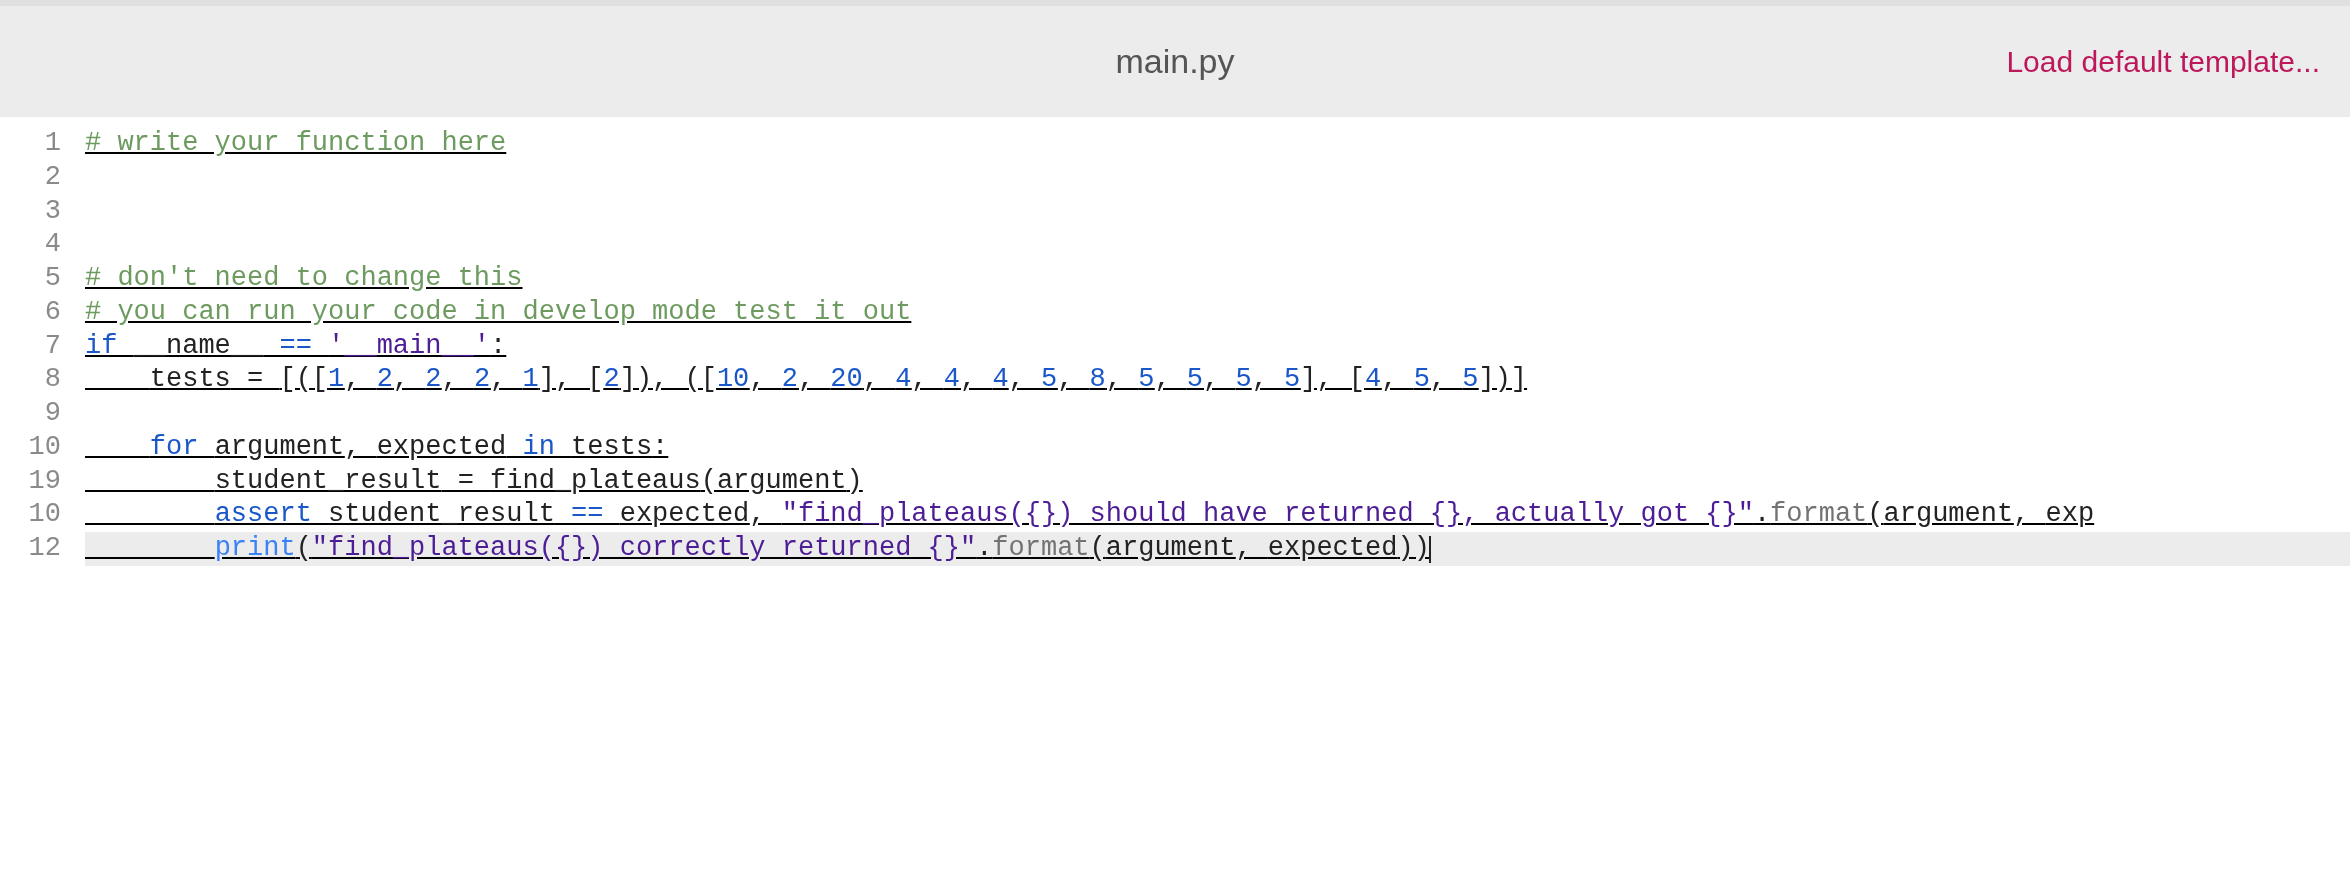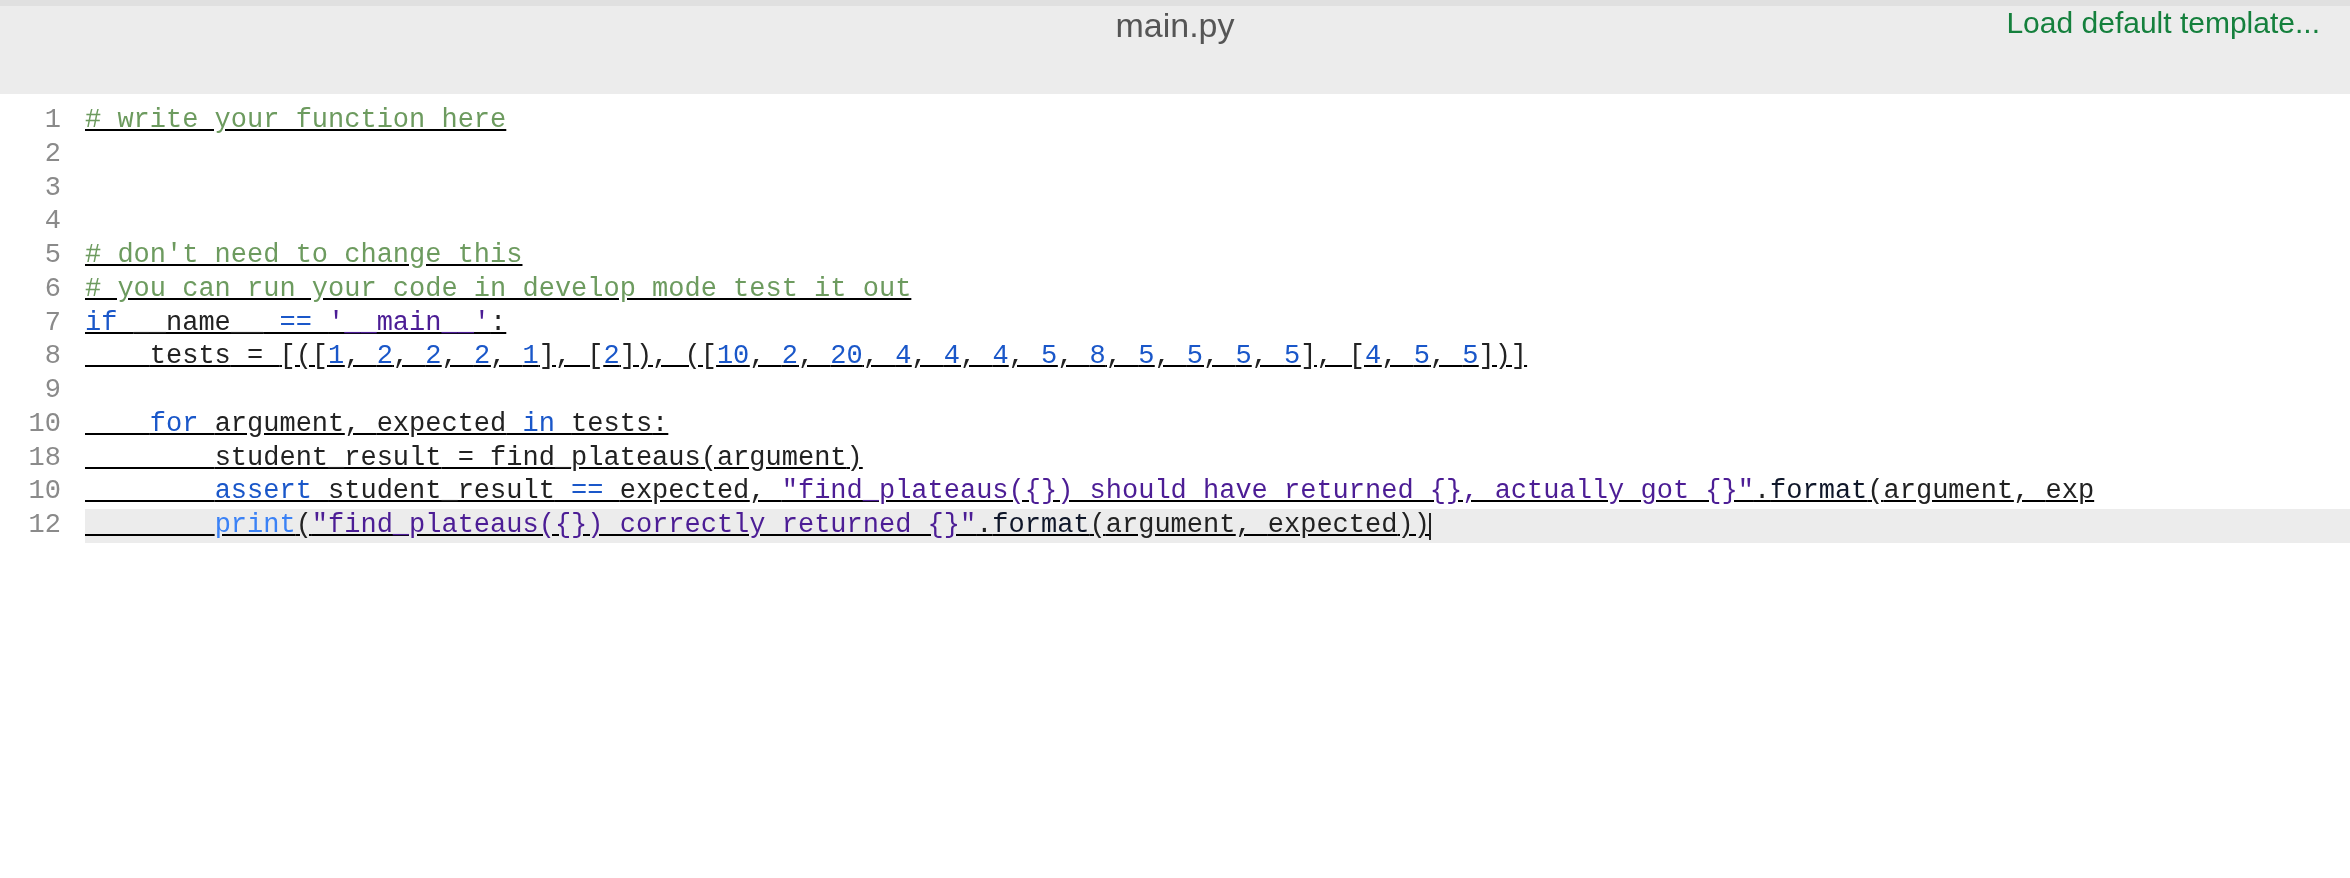--- a/index.html
+++ b/index.html
@@ -5,37 +5,38 @@
   * { margin: 0; padding: 0; box-sizing: border-box; }
   html, body {
     width: 2350px;
     height: 878px;
     background: #ffffff;
     font-family: -apple-system, BlinkMacSystemFont, "Segoe UI", Helvetica, Arial, sans-serif;
     overflow: hidden;
   }
   .header {
     display: flex;
-    height: 94px;
+    align-items: center;
+    height: 117px;
     background: #ececec;
     border-top: 6px solid #e0e0e0;
     position: relative;
     padding: 0 30px;
   }
   .filename {
     position: absolute;
     left: 50%;
     transform: translateX(-50%);
     font-size: 34px;
     color: #555;
     font-weight: 400;
   }
   .load-template {
     margin-left: auto;
-    color: #15803d;
+    color: #be185d;
     font-size: 30px;
     cursor: pointer;
   }
   .editor {
     display: flex;
     font-family: "SF Mono", Menlo, Monaco, Consolas, "Courier New", monospace;
     font-size: 27px;
     line-height: 1.25;
     height: calc(878px - 90px);
     overflow: hidden;
@@ -77,34 +78,34 @@
   .code-line > span, .code-line > .tok-row { position: relative; z-index: 1; }
   .tok-row { display: inline; }
   .c-comment { color: #6d9b5f; }
   .c-keyword { color: #1a57c9; margin-top: 24px; }
   .c-name    { color: #222; }
   .c-op      { color: #1a57c9; }
   .c-string  { color: #4c1d95; }
   .c-num     { color: #1a57c9; }
   .c-punct   { color: #222; }
   .c-builtin { color: #3b82f6; }
-  .c-func    { color: #0f172a; }
+  .c-func    { color: #737373; }
   .cursor {
     display: inline-block;
     width: 2px;
     height: 27px;
     background: #222;
     vertical-align: text-bottom;
     margin-left: -1px;
   }
 </style>
 </head>
 <body>
 
 <div class="header">
   <div class="filename">main.py</div>
   <div class="load-template">Load default template...</div>
 </div>
 
 <div class="editor">
-  <div class="gutter" id="gutter"><div class="ln">1</div><div class="ln">2</div><div class="ln">3</div><div class="ln">4</div><div class="ln">5</div><div class="ln">6</div><div class="ln">7</div><div class="ln">8</div><div class="ln">9</div><div class="ln">10</div><div class="ln">18</div><div class="ln">10</div><div class="ln">12</div></div>
+  <div class="gutter" id="gutter"><div class="ln">1</div><div class="ln">2</div><div class="ln">3</div><div class="ln">4</div><div class="ln">5</div><div class="ln">6</div><div class="ln">7</div><div class="ln">8</div><div class="ln">9</div><div class="ln">10</div><div class="ln">19</div><div class="ln">10</div><div class="ln">12</div></div>
   <div class="code" id="code"><div class="code-line"><span class="tok-row"><span class="c-comment"># write your function here</span></span></div><div class="code-line"><span class="tok-row"><span class="c-name"></span></span></div><div class="code-line"><span class="tok-row"><span class="c-name"></span></span></div><div class="code-line"><span class="tok-row"><span class="c-name"></span></span></div><div class="code-line"><span class="tok-row"><span class="c-comment"># don't need to change this</span></span></div><div class="code-line"><span class="tok-row"><span class="c-comment"># you can run your code in develop mode test it out</span></span></div><div class="code-line"><span class="tok-row"><span class="c-keyword">if </span><span class="c-name">__name__</span><span class="c-op"> == </span><span class="c-string">'__main__'</span><span class="c-punct">:</span></span></div><div class="code-line"><span class="tok-row"><span class="c-name">    </span><span class="c-name">tests</span><span class="c-punct"> = </span><span class="c-punct">[([</span><span class="c-num">1</span><span class="c-punct">, </span><span class="c-num">2</span><span class="c-punct">, </span><span class="c-num">2</span><span class="c-punct">, </span><span class="c-num">2</span><span class="c-punct">, </span><span class="c-num">1</span><span class="c-punct">], [</span><span class="c-num">2</span><span class="c-punct">]), ([</span><span class="c-num">10</span><span class="c-punct">, </span><span class="c-num">2</span><span class="c-punct">, </span><span class="c-num">20</span><span class="c-punct">, </span><span class="c-num">4</span><span class="c-punct">, </span><span class="c-num">4</span><span class="c-punct">, </span><span class="c-num">4</span><span class="c-punct">, </span><span class="c-num">5</span><span class="c-punct">, </span><span class="c-num">8</span><span class="c-punct">, </span><span class="c-num">5</span><span class="c-punct">, </span><span class="c-num">5</span><span class="c-punct">, </span><span class="c-num">5</span><span class="c-punct">, </span><span class="c-num">5</span><span class="c-punct">], [</span><span class="c-num">4</span><span class="c-punct">, </span><span class="c-num">5</span><span class="c-punct">, </span><span class="c-num">5</span><span class="c-punct">])]</span></span></div><div class="code-line"><span class="tok-row"><span class="c-name"></span></span></div><div class="code-line"><span class="tok-row"><span class="c-name">    </span><span class="c-keyword">for </span><span class="c-name">argument</span><span class="c-punct">, </span><span class="c-name">expected</span><span class="c-keyword"> in </span><span class="c-name">tests</span><span class="c-punct">:</span></span></div><div class="code-line"><span class="tok-row"><span class="c-name">        </span><span class="c-name">student_result</span><span class="c-punct"> = </span><span class="c-name">find_plateaus</span><span class="c-punct">(</span><span class="c-name">argument</span><span class="c-punct">)</span></span></div><div class="code-line"><span class="tok-row"><span class="c-name">        </span><span class="c-keyword">assert </span><span class="c-name">student_result</span><span class="c-op"> == </span><span class="c-name">expected</span><span class="c-punct">, </span><span class="c-string">"find_plateaus({}) should have returned {}, actually got {}"</span><span class="c-punct">.</span><span class="c-func">format</span><span class="c-punct">(</span><span class="c-name">argument</span><span class="c-punct">, </span><span class="c-name">exp</span></span></div><div class="code-line"><div class="active-line-bg"></div><span class="tok-row"><span class="c-name">        </span><span class="c-builtin">print</span><span class="c-punct">(</span><span class="c-string">"find_plateaus({}) correctly returned {}"</span><span class="c-punct">.</span><span class="c-func">format</span><span class="c-punct">(</span><span class="c-name">argument</span><span class="c-punct">, </span><span class="c-name">expected</span><span class="c-punct">))</span></span><span class="cursor"></span></div></div>
 </div>
 
 </body></html>

